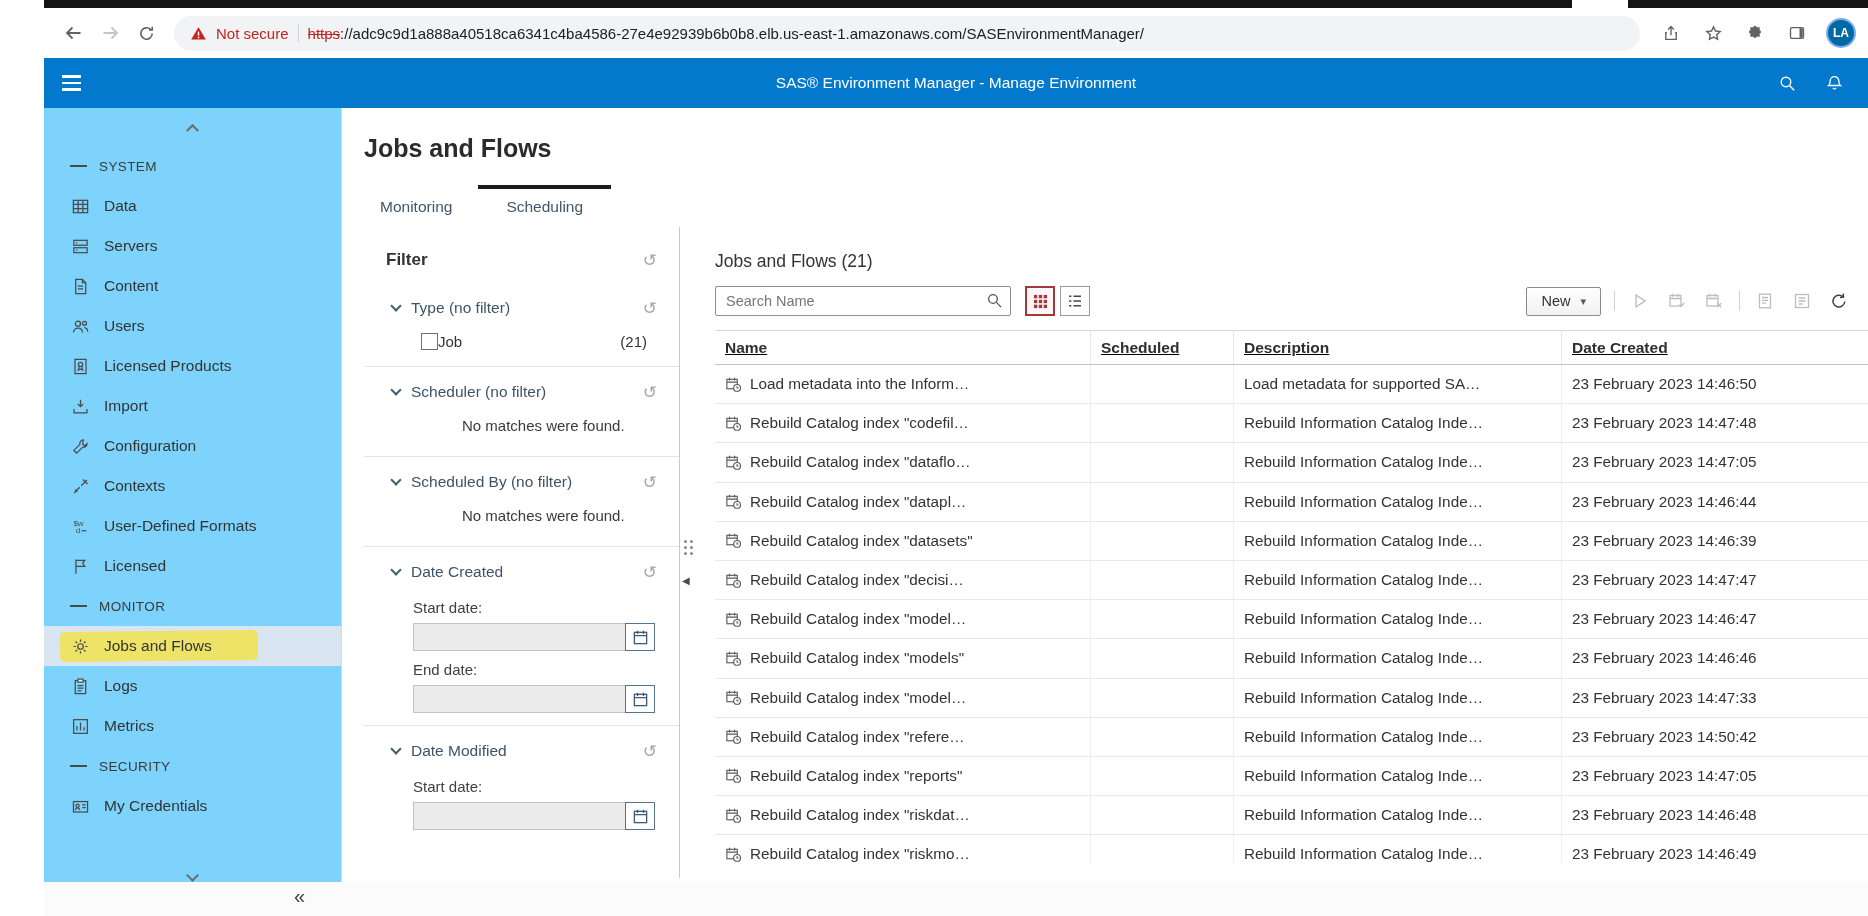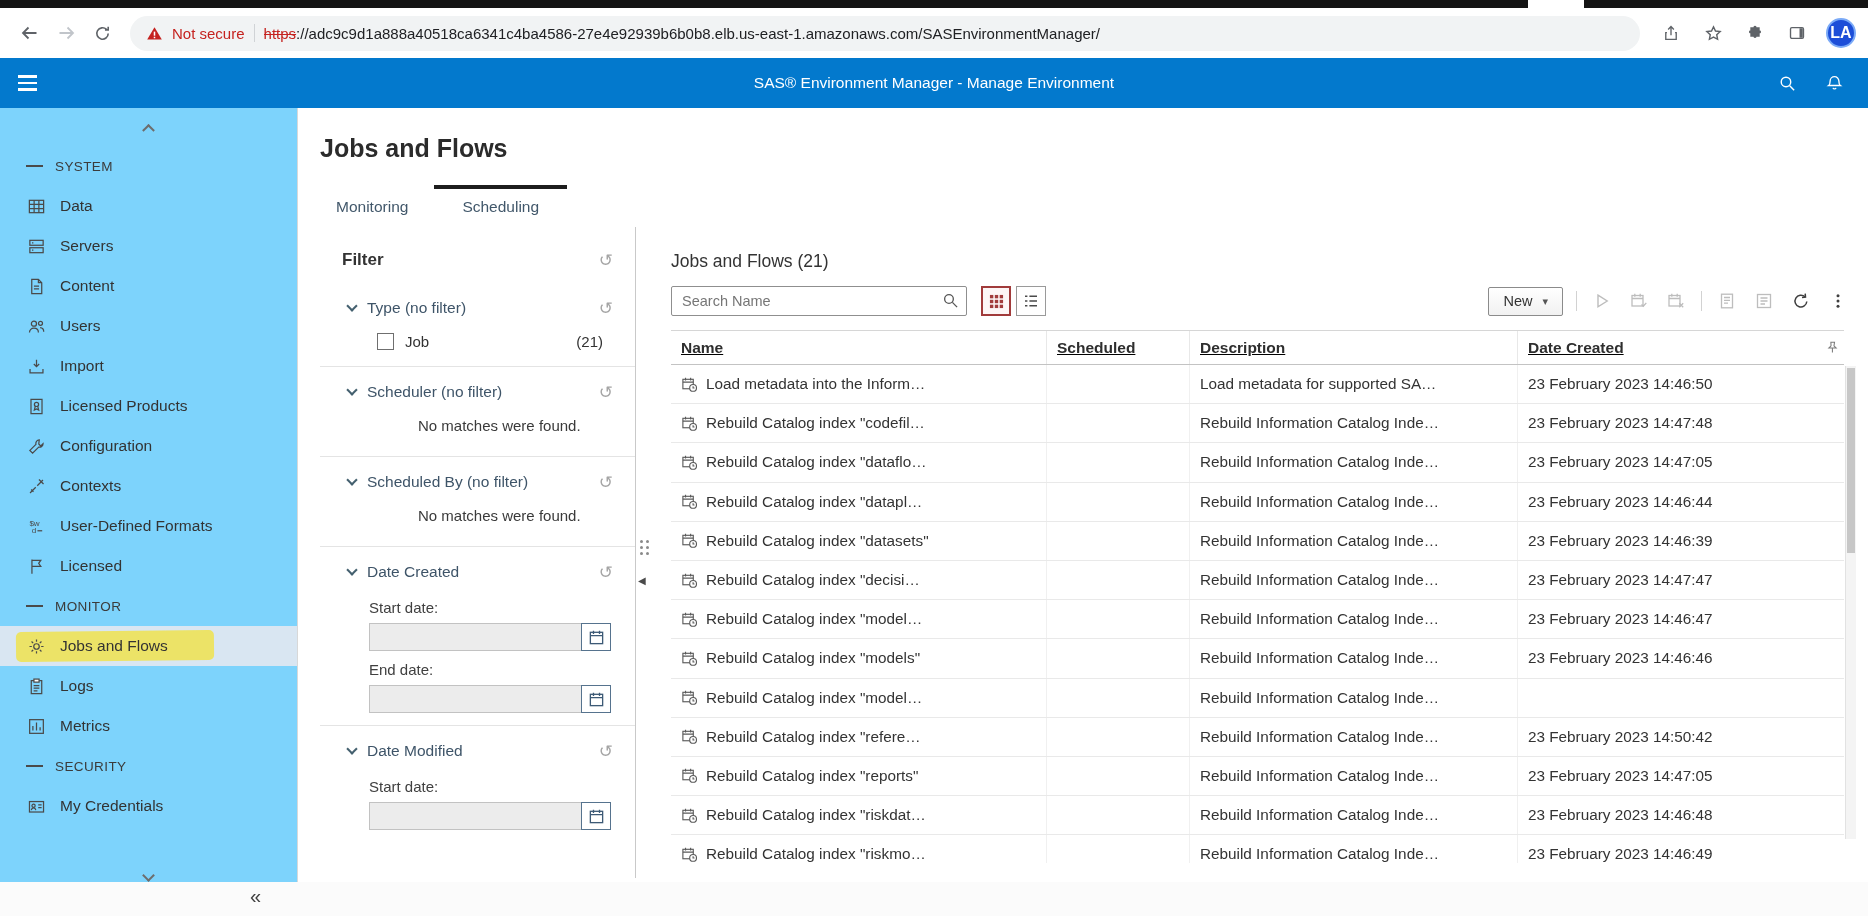--- a/index.html
+++ b/index.html
@@ -1,32 +1,32 @@
 <!DOCTYPE html>
 <html><head>
 <meta charset="utf-8">
 <style>
   * { box-sizing: border-box; }
   body { margin:0; font-family:"Liberation Sans", sans-serif; background:#fff; }
-  .app { position:relative; width:1868px; height:916px; background:#fff; overflow:hidden; }
+  .app { position:relative; width:1868px; height:916px; background:#fff; overflow:hidden;padding-left:44px; }
 
   
   .top-strip { height:8px; background:#141414; position:relative; }
   .tab-notch { position:absolute; left:1528px; top:0; width:56px; height:8px; background:#fff; }
 
   
   .browser-bar { height:50px; display:flex; align-items:center; padding:0 12px; background:#fff; }
   .nav-btn { width:36px; height:36px; display:flex; align-items:center; justify-content:center; border-radius:50%; flex-shrink:0; }
   .url-bar { flex:1; height:35px; background:#f1f3f4; border-radius:18px; display:flex; align-items:center; padding:0 16px; margin:0 10px; gap:9px; font-size:15px; min-width:0; }
   .url-bar .sep { width:1px; height:18px; background:#d0d3d6; flex-shrink:0; }
   .not-secure { color:#c5221f; }
   .url-text { color:#202124; white-space:nowrap; overflow:hidden; }
   .https-struck { color:#c5221f; text-decoration:line-through; }
   .bar-icons { display:flex; align-items:center; gap:16px; margin-left:8px; flex-shrink:0; }
-  .avatar { width:30px; height:30px; border-radius:50%; background:#1d4ed8; color:#fff; font-size:16px; font-weight:700; display:flex; align-items:center; justify-content:center; border:2px solid #7baaf7; }
+  .avatar { width:30px; height:30px; border-radius:50%; background:#0369a1; color:#fff; font-size:12px; font-weight:700; display:flex; align-items:center; justify-content:center; border:2px solid #7baaf7; }
 
   
   .app-header { height:50px; background:#0379cd; display:flex; align-items:center; position:relative; color:#fff; }
   .hamburger { width:54px; height:50px; display:flex; flex-direction:column; justify-content:center; align-items:center; gap:4px; cursor:pointer; }
   .hamburger span { display:block; width:19px; height:2.5px; background:#fff; }
   .app-title { position:absolute; left:0; right:0; text-align:center; font-size:15.5px; pointer-events:none; }
   .header-right { margin-left:auto; display:flex; align-items:center; gap:28px; padding-right:24px; z-index:1; }
 
   
   .body-row { display:flex; height:774px; }
@@ -65,21 +65,21 @@
   
   .filter-panel { width:315px; flex-shrink:0; overflow:hidden; }
   .filter-head { height:46px; display:flex; align-items:center; padding:0 22px; }
   .filter-title { font-size:17px; font-weight:700; color:#333; flex:1; }
   .reset-icon { color:#a5a5a5; font-size:17px; cursor:pointer; }
   .fsection { padding:8px 22px 12px 28px; }
   .fsection + .fsection { border-top:1px solid #e4e4e4; }
   .fsec-head { display:flex; align-items:center; gap:11px; height:34px; }
   .chev-sm { width:8px; height:8px; border-left:2px solid #44606f; border-top:2px solid #44606f; transform:rotate(225deg); margin-top:-4px; flex-shrink:0; cursor:pointer; }
   .fsec-label { font-size:15.5px; color:#3e5468; flex:1; }
-  .job-row { display:flex; align-items:flex-start; margin:8px 0 4px 29px; gap:11px; }
+  .job-row { display:flex; align-items:flex-start; margin:8px 0 4px 29px; }
   .checkbox { width:17px; height:17px; border:1px solid #6f6f6f; background:#fff; flex-shrink:0; cursor:pointer; }
   .job-label { font-size:15px; color:#333; }
   .job-count { margin-left:auto; padding-right:10px; color:#333; font-size:15px; }
   .empty-msg { padding:8px 0 10px 70px; font-size:15px; color:#3a3a3a; }
   .date-label { margin:10px 0 7px 21px; font-size:15px; color:#404040; }
   .date-row { display:flex; margin-left:21px; }
   .date-input { width:212px; height:28px; background:#ececec; border:1px solid #c2c2c2; border-right:none; }
   .cal-btn { width:30px; height:28px; border:1px solid #56738e; background:#fff; display:flex; align-items:center; justify-content:center; padding:0; cursor:pointer; }
 
   
@@ -255,34 +255,34 @@
                 <path d="M2.6 16.2c0-2.7 2.1-4.4 4.7-4.4s4.7 1.7 4.7 4.4"></path>
                 <circle cx="14.2" cy="6.6" r="2.1"></circle>
                 <path d="M13.8 11.3c2.3.2 3.8 1.8 3.8 4.1"></path>
               </svg>
             </span>
             <span class="label">Users</span>
           </div>
           <div class="side-row item">
             <span class="icon">
               <svg width="19" height="19" viewBox="0 0 20 20" fill="none" stroke="#4a4a4a" stroke-width="1.3">
-                <path d="M10 2.8v7.4M7.2 7.4L10 10.2l2.8-2.8M3.2 12.6v4.2h13.6v-4.2"></path>
-              </svg>
-            </span>
-            <span class="label">Import</span>
-          </div>
-          <div class="side-row item">
-            <span class="icon">
-              <svg width="19" height="19" viewBox="0 0 20 20" fill="none" stroke="#4a4a4a" stroke-width="1.3">
                 <rect x="4.2" y="2.5" width="11.6" height="15"></rect>
                 <circle cx="10" cy="7.8" r="2.2"></circle>
                 <path d="M8.7 9.8l-1 4 2.3-1.2 2.3 1.2-1-4"></path>
               </svg>
             </span>
             <span class="label">Licensed Products</span>
+          </div>
+          <div class="side-row item">
+            <span class="icon">
+              <svg width="19" height="19" viewBox="0 0 20 20" fill="none" stroke="#4a4a4a" stroke-width="1.3">
+                <path d="M10 2.8v7.4M7.2 7.4L10 10.2l2.8-2.8M3.2 12.6v4.2h13.6v-4.2"></path>
+              </svg>
+            </span>
+            <span class="label">Import</span>
           </div>
           <div class="side-row item">
             <span class="icon">
               <svg width="19" height="19" viewBox="0 0 20 20" fill="none" stroke="#4a4a4a" stroke-width="1.3">
                 <path d="M12.9 3.1a3.6 3.6 0 0 0-3.5 4.6L3 14.1l2.9 2.9 6.4-6.4a3.6 3.6 0 0 0 4.6-3.5l-2.4 2.4-2.1-2.1z"></path>
               </svg>
             </span>
             <span class="label">Configuration</span>
           </div>
           <div class="side-row item">
@@ -749,20 +749,23 @@
                         <circle cx="12.8" cy="12.6" r="3.6" fill="#fff"></circle>
                         <path d="M12.8 10.8v1.9h1.5"></path>
                       </svg>
                     </span>
                     <span class="ntext">Rebuild Catalog index "model…</span>
                   </div>
                   <div class="td c-sched"></div>
                   <div class="td c-desc">
                     <span class="dtext">Rebuild Information Catalog Inde…</span>
                   </div>
+                  <div class="td c-date">
+                    <span class="dttext">23 February 2023 14:47:33</span>
+                  </div>
                 </div>
                 <div class="trow">
                   <div class="td c-name">
                     <span class="jicon">
                       <svg width="17" height="17" viewBox="0 0 18 18" fill="none" stroke="#5a5a5a" stroke-width="1.2">
                         <rect x="2" y="3.5" width="11" height="10"></rect>
                         <path d="M2 6.5h11M4.8 1.8v3M10.2 1.8v3"></path>
                         <circle cx="12.8" cy="12.6" r="3.6" fill="#fff"></circle>
                         <path d="M12.8 10.8v1.9h1.5"></path>
                       </svg>

